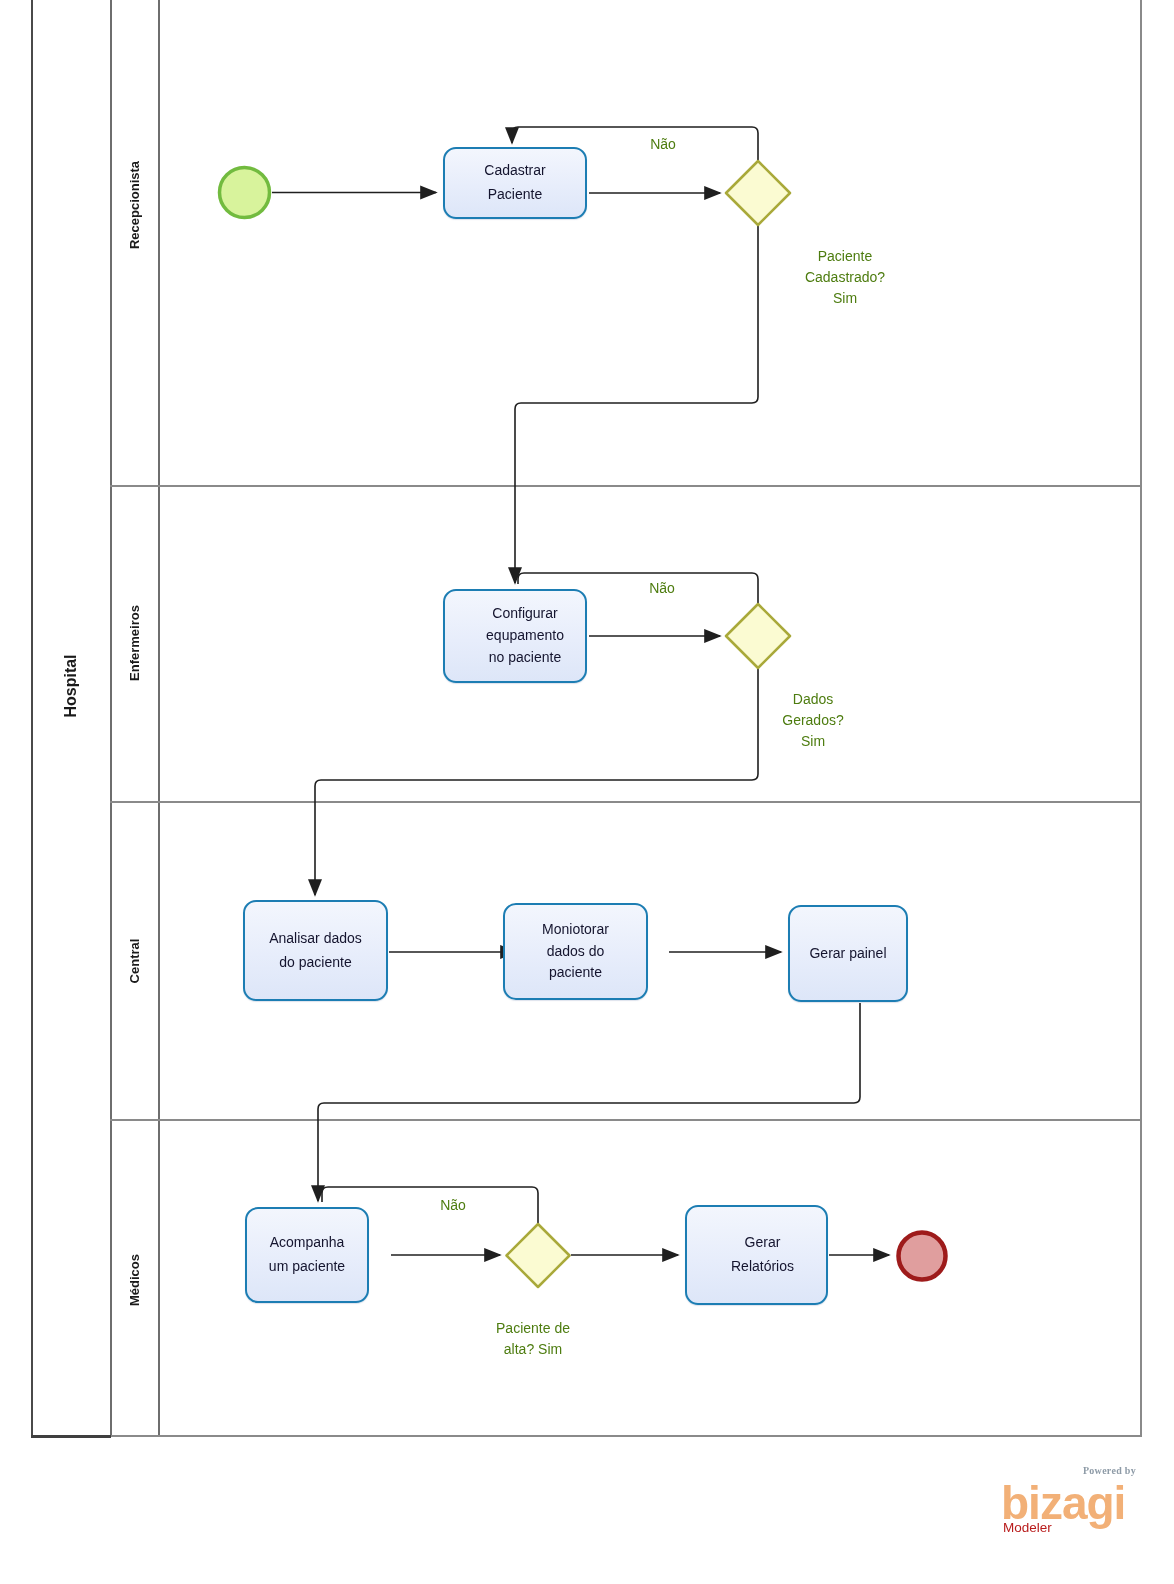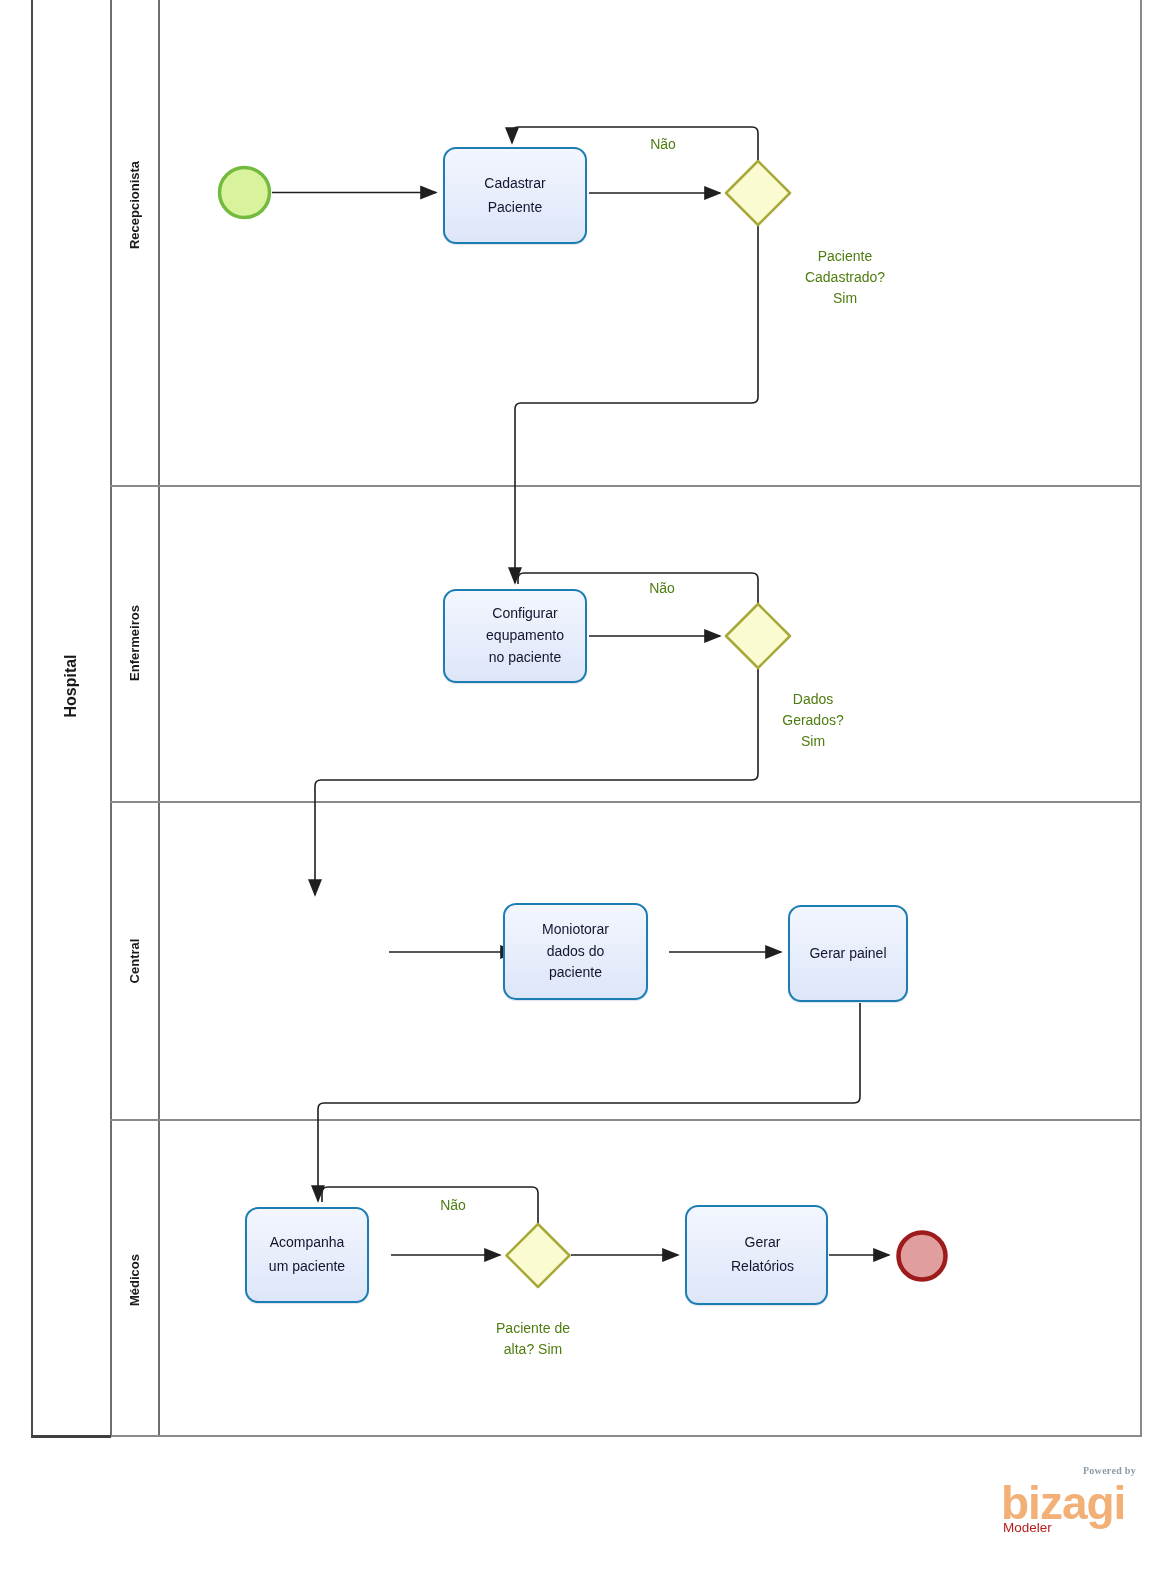--- a/index.html
+++ b/index.html
@@ -90,28 +90,32 @@
       <path d="M705,1211 h10 c3.2,0 3.2,4.8 0,4.8 v14.5 c3.2,0 3.2,4.8 0,4.8 h-10 c-3.2,0 -3.2,-4.8 0,-4.8 v-14.5 c-3.2,0 -3.2,-4.8 0,-4.8 z" fill="#eef3fc" stroke="#1a7ab5" stroke-width="1.7" stroke-linejoin="round"></path>
       <g stroke="#1a7ab5" stroke-width="1.3">
         <path d="M706.5,1219 h7.5"></path>
         <path d="M706.5,1223.5 h7.5"></path>
         <path d="M706.5,1228 h7.5"></path>
         <path d="M706.5,1232.5 h7.5"></path>
       </g>
     </g>
   </svg>
 
-  <div class="task" style="left:443px;top:147px;width:144px;height:97px;">
+  <div class="task" style="left:443px;top:147px;width:144px;height:72px;">
     <div class="task-label">Cadastrar
 Paciente</div>
   </div>
   <div class="task" style="left:443px;top:589px;width:144px;height:94px;padding-left:20px;">
     <div class="task-label" style="line-height:1.55;">Configurar
 equpamento
 no paciente</div>
+  </div>
+  <div class="task" style="left:243px;top:900px;width:145px;height:101px;">
+    <div class="task-label">Analisar dados
+do paciente</div>
   </div>
   <div class="task" style="left:503px;top:903px;width:145px;height:97px;">
     <div class="task-label" style="line-height:1.55;">Moniotorar
 dados do
 paciente</div>
   </div>
   <div class="task" style="left:788px;top:905px;width:120px;height:97px;">
     <div class="task-label">Gerar painel</div>
   </div>
   <div class="task" style="left:245px;top:1207px;width:124px;height:96px;">

